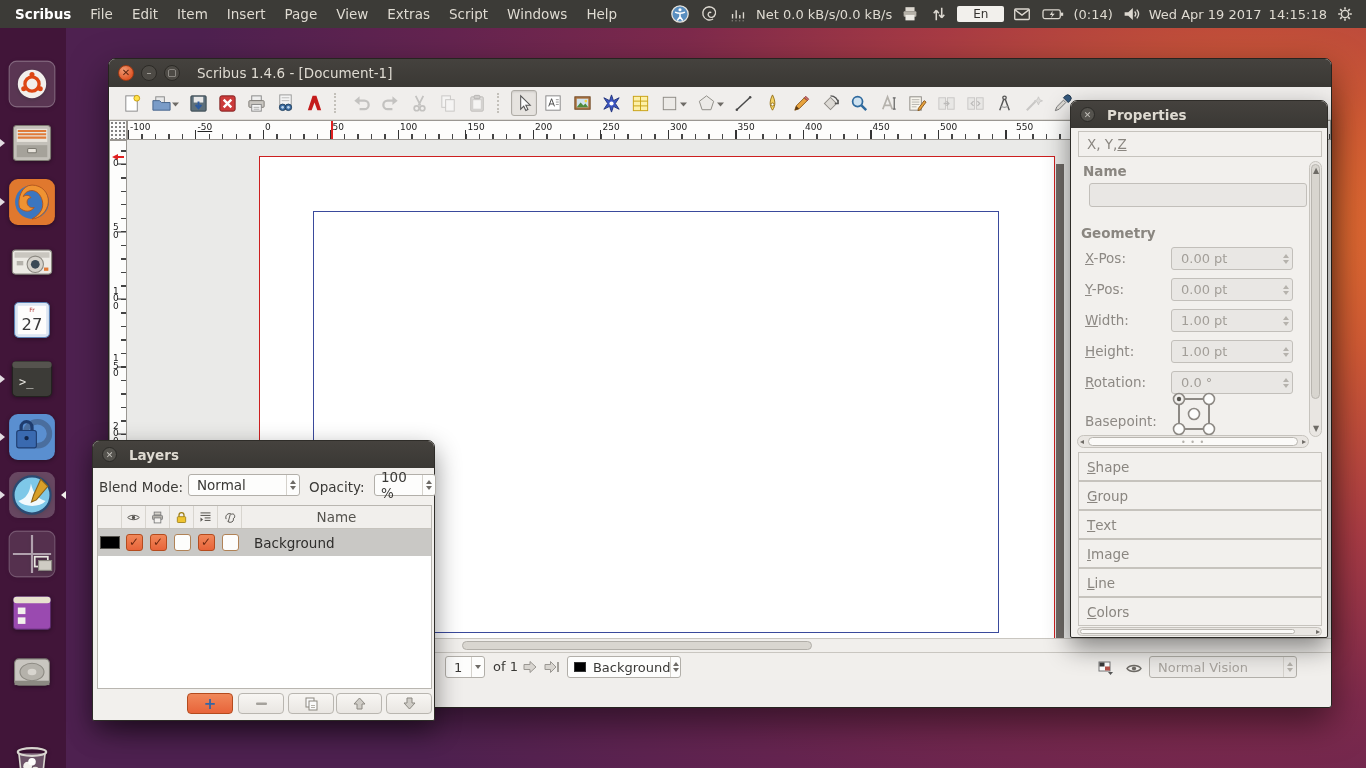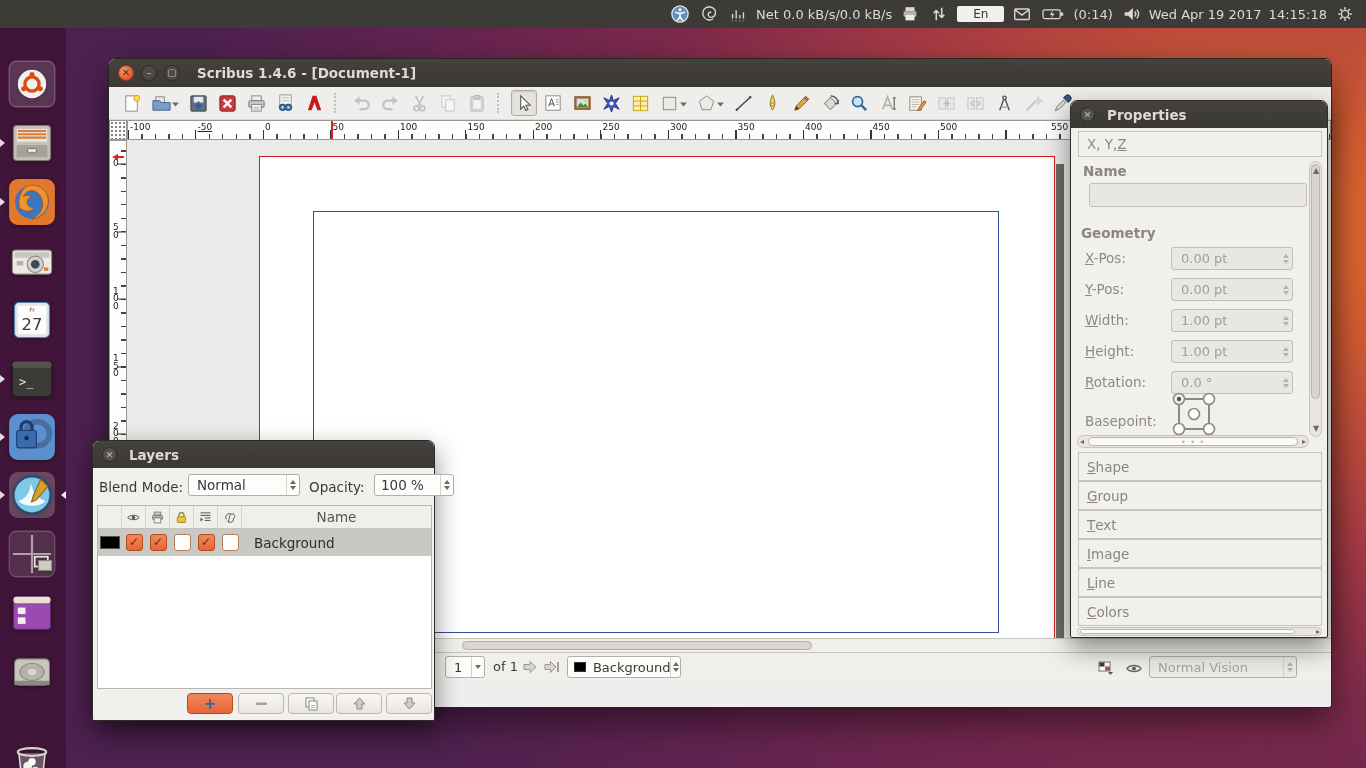--- a/index.html
+++ b/index.html
@@ -33,21 +33,21 @@
   
   #scribus-window { position:absolute; left:108px; top:58px; width:1224px; height:650px; z-index:10;
       border-radius:7px 7px 3px 3px; box-shadow:0 14px 36px rgba(0,0,0,.5); background:#f0eeec; border:1px solid #262420; }
   .win-titlebar { position:absolute; left:0; top:0; right:0; height:28px; border-radius:6px 6px 0 0;
       background:linear-gradient(#45423e,#3a3834); display:flex; align-items:center; color:#dfdbd2; }
   .win-btns { display:flex; gap:7px; padding:0 9px; }
   .wbtn { width:16px; height:16px; border-radius:50%; display:flex; align-items:center; justify-content:center;
       font-size:10px; line-height:1; }
   .wbtn.close { background:radial-gradient(circle at 35% 30%, #f09a72, #e0592a 70%); border:1px solid #9e3a14; color:#5a2410; font-weight:bold; }
   .wbtn.min,.wbtn.max { background:#4d4a45; border:1px solid #2c2a26; color:#b9b6b0; }
-  .win-title { font-weight:bold; font-size:13.5px; margin-left:8px; }
+  .win-title { font-weight:normal; font-size:13.5px; margin-left:8px; }
 
   #toolbar { position:absolute; left:0; top:28px; right:0; height:33px; background:#f0eeec; display:flex; align-items:center;
       gap:3px; padding-left:10px; border-bottom:1px solid #dcd9d4; }
   .tbtn { width:26px; height:26px; display:flex; align-items:center; justify-content:center; border-radius:3px; position:relative; }
   .tbtn svg { width:21px; height:21px; }
   .tbtn.active { background:#e6e3df; border:1px solid #aeaba5; box-shadow:inset 0 1px 2px rgba(0,0,0,.12); }
   .tbtn.disabled { opacity:.5; filter:grayscale(.6); }
   .tbtn .caret { position:absolute; right:-6px; bottom:8px; width:9px; height:8px; }
   .tbtn.caretpad { margin-right:8px; }
   .tsep { width:7px; height:20px; border-left:2px dotted #c3c0ba; margin:0 4px; }
@@ -125,21 +125,21 @@
   .psection { position:absolute; left:7px; width:244px; height:29px; border:1px solid #c6c3bd; margin-top:-1px; color:#8a8680;
       font-size:13.5px; display:flex; align-items:center; padding-left:8px; background:#f2f0ed; }
   .mn u { text-decoration:underline; }
   .grip-dots { color:#b5b2ac; font-size:8px; letter-spacing:1px; }
 
   
   #layers-panel { left:92px; top:440px; width:343px; height:281px; z-index:25; }
   #layers-controls { position:absolute; left:0; top:28px; right:0; height:34px; display:flex; align-items:center; font-size:13.5px; color:#3a3936; }
   #blend-combo { position:absolute; left:95px; top:5px; width:112px; }
   #blend-combo .val { flex:1; padding-left:8px; }
-  #opacity-spin { position:absolute; left:281px; top:5px; width:80px; }
+  #opacity-spin { position:absolute; left:281px; top:5px; width:62px; }
   #opacity-spin .val { flex:1; padding-left:6px; }
   #layers-table { position:absolute; left:4px; top:64px; width:335px; height:184px; background:#ffffff; border:1px solid #b9b6b0; }
   .lhead { display:flex; height:23px; background:#f1efec; border-bottom:1px solid #c6c3bd; align-items:center; }
   .lhead .hc { width:24px; height:100%; border-right:1px solid #d8d5cf; display:flex; align-items:center; justify-content:center; }
   .lhead .hc svg { width:15px; height:15px; }
   .lhead .hname { flex:1; text-align:center; font-size:13.5px; color:#55534e; }
   .lrow { display:flex; height:27px; align-items:center; }
   .lrow.selected { background:#c9c8c5; }
   .lrow .cell { width:24px; display:flex; align-items:center; justify-content:center; }
   .swatch { width:20px; height:13px; border:1px solid #55534e; }
@@ -152,20 +152,33 @@
       display:flex; align-items:center; justify-content:center; font-size:14px; color:#8c8880; }
   .lbtn svg { width:15px; height:15px; }
   .lbtn.accent { background:linear-gradient(#f0885a,#e8643a); border-color:#b44b1e; color:#3465a4; font-weight:bold; font-size:15px; }
 </style>
 </head>
 <body>
 
 <div id="desktop"></div>
 
 <div id="topbar">
+  <div id="global-menu">
+      <span class="menu-item first">Scribus</span>
+      <span class="menu-item">File</span>
+      <span class="menu-item">Edit</span>
+      <span class="menu-item">Item</span>
+      <span class="menu-item">Insert</span>
+      <span class="menu-item">Page</span>
+      <span class="menu-item">View</span>
+      <span class="menu-item">Extras</span>
+      <span class="menu-item">Script</span>
+      <span class="menu-item">Windows</span>
+      <span class="menu-item">Help</span>
+    </div>
   <div id="tray">
     <span class="tray-ic">
         <svg viewBox="0 0 22 22">
           <circle cx="11" cy="11" r="9" fill="#5a8fc0" stroke="#e8e4dc" stroke-width="1.4"></circle>
           <circle cx="11" cy="6.3" r="1.7" fill="#fff"></circle>
           <path d="M5.5 9 C9 10.6 13 10.6 16.5 9 M11 10.5 V14 M11 14 L8 18.2 M11 14 L14 18.2" stroke="#fff" stroke-width="1.6" fill="none"></path>
         </svg>
       </span>
     <span class="tray-ic">
         <svg viewBox="0 0 22 22">
@@ -569,21 +582,21 @@
       <div class="hnum" style="left: 204.5px;">50</div>
       <div class="hnum" style="left: 272px;">100</div>
       <div class="hnum" style="left: 339.5px;">150</div>
       <div class="hnum" style="left: 407px;">200</div>
       <div class="hnum" style="left: 474.5px;">250</div>
       <div class="hnum" style="left: 542px;">300</div>
       <div class="hnum" style="left: 609.5px;">350</div>
       <div class="hnum" style="left: 677px;">400</div>
       <div class="hnum" style="left: 744.5px;">450</div>
       <div class="hnum" style="left: 812px;">500</div>
-      <div class="hnum" style="left: 923px;">550</div>
+      <div class="hnum" style="left: 888px;">550</div>
       <div class="hnum" style="left: 947px;">600</div>
       <div id="hruler-marker" style="left: 202.5px;"></div>
     </div>
   <div id="vruler">
     <span id="vruler-marker"><svg width="14" height="8">
           <path d="M1 4 L7 1 V3 H13 V5 H7 V7 z" fill="#e02020"></path>
         </svg></span>
   <div class="vnum" style="top: 19.3px;">0</div>
       <div class="vnum" style="top: 83.1px;">5
 0</div>

